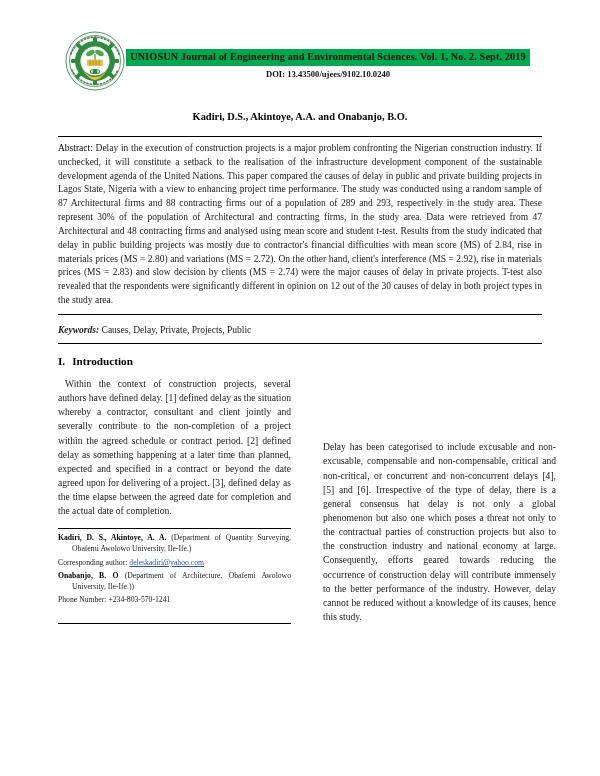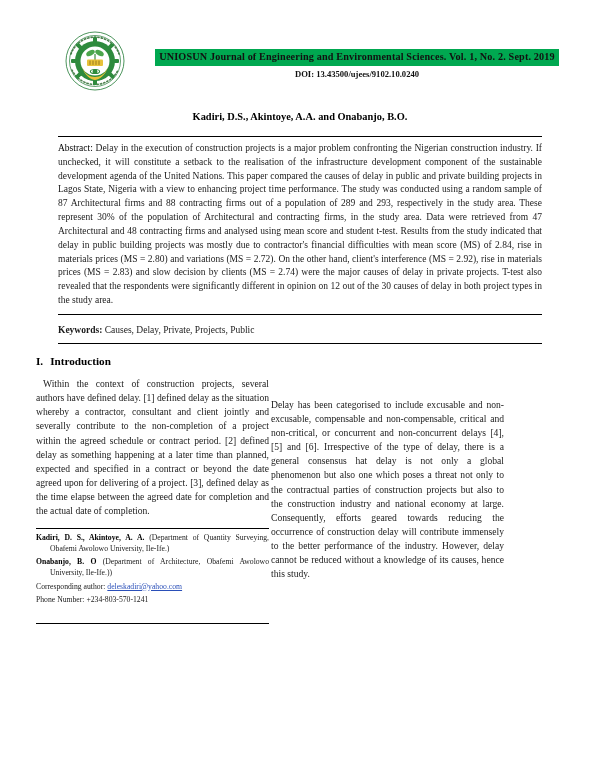--- a/index.html
+++ b/index.html
@@ -33,21 +33,21 @@
     position: absolute;
     left: 62px;
     top: 2px;
     width: 66px;
     height: 62px;
   }
   .logo-wrap svg { display: block; }
 
   .banner-block {
     position: absolute;
-    left: 148px;
+    left: 119px;
     top: 18px;
     width: 418px;
     text-align: center;
   }
   .banner {
     display: inline-block;
     background: #00a850;
     color: #111111;
     font-family: "Liberation Serif", serif;
     font-weight: bold;
@@ -102,28 +102,28 @@
   }
   .abstract-text b { font-weight: normal; color: #000; }
 
   .keywords {
     margin: 9px 58px 0 58px;
     font-size: 9.5px;
     line-height: 1.4;
     border-bottom: 1.1px solid #000000;
     padding-bottom: 6px;
   }
-  .keywords b { font-weight: bold; }
+  .keywords b { font-weight: bold; font-style: italic; }
 
   
   .columns {
-    margin: 11px 58px 0 36px;
+    margin: 11px 58px 0 58px;
     display: flex;
-    gap: 2px;
-    align-items: center;
+    gap: 32px;
+    align-items: flex-end;
   }
   .col {
     width: 233px;
     flex: 0 0 233px;
   }
   .section-heading {
     font-weight: bold;
     font-size: 11.2px;
     margin: 0 0 10px 0;
     color: #000000;
@@ -246,22 +246,22 @@
 
     <div class="col">
       <div class="section-heading">
         <span class="numeral">I.</span><span>Introduction</span>
       </div>
       <p class="body-p indent">Within the context of construction projects, several authors have defined delay. [1] defined delay as the situation whereby a contractor, consultant and client jointly and severally contribute to the non-completion of a project within the agreed schedule or contract period. [2] defined delay as something happening at a later time than planned, expected and specified in a contract or beyond the date agreed upon for delivering of a project. [3], defined delay as the time elapse between the agreed date for completion and the actual date of completion.</p>
 
       <div class="footnote">
         <div class="footnote-rule-bottom">
           <p class="fn-line fn-hang"><b>Kadiri, D. S., Akintoye, A. A.</b> <span>(Department of Quantity Surveying, Obafemi Awolowo University, Ile-Ife.)</span></p>
+          <p class="fn-line fn-plain"><span>Corresponding author:</span> <span class="fn-link">deleskadiri@yahoo.com</span></p>
           <p class="fn-line fn-hang"><b>Onabanjo, B. O</b> <span>(Department of Architecture, Obafemi Awolowo University, Ile-Ife.))</span></p>
-          <p class="fn-line fn-plain"><span>Corresponding author:</span> <span class="fn-link">deleskadiri@yahoo.com</span></p>
           <p class="fn-line fn-plain">Phone Number: +234-803-570-1241</p>
         </div>
       </div>
     </div>
 
     <div class="col">
       <p class="body-p">Delay has been categorised to include excusable and non-excusable, compensable and non-compensable, critical and non-critical, or concurrent and non-concurrent delays [4], [5] and [6]. Irrespective of the type of delay, there is a general consensus hat delay is not only a global phenomenon but also one which poses a threat not only to the contractual parties of construction projects but also to the construction industry and national economy at large. Consequently, efforts geared towards reducing the occurrence of construction delay will contribute immensely to the better performance of the industry. However, delay cannot be reduced without a knowledge of its causes, hence this study.</p>
     </div>
 
   </div>

